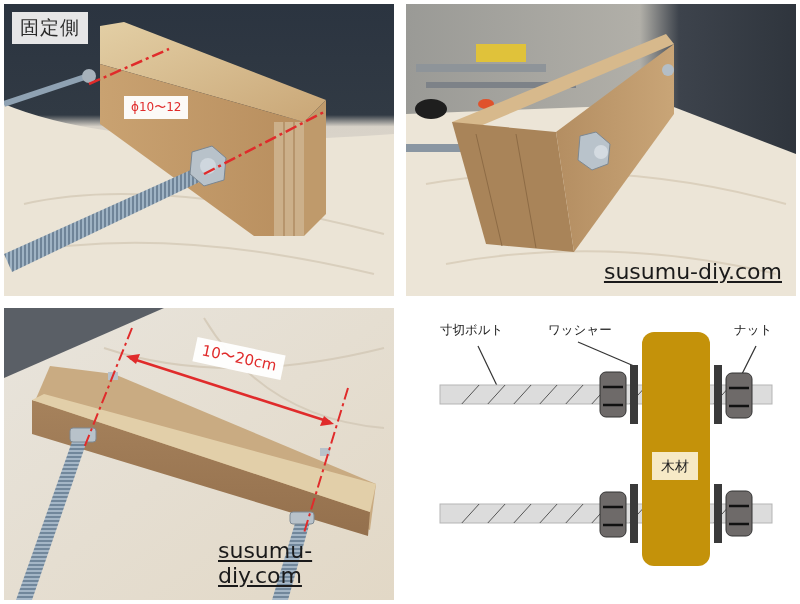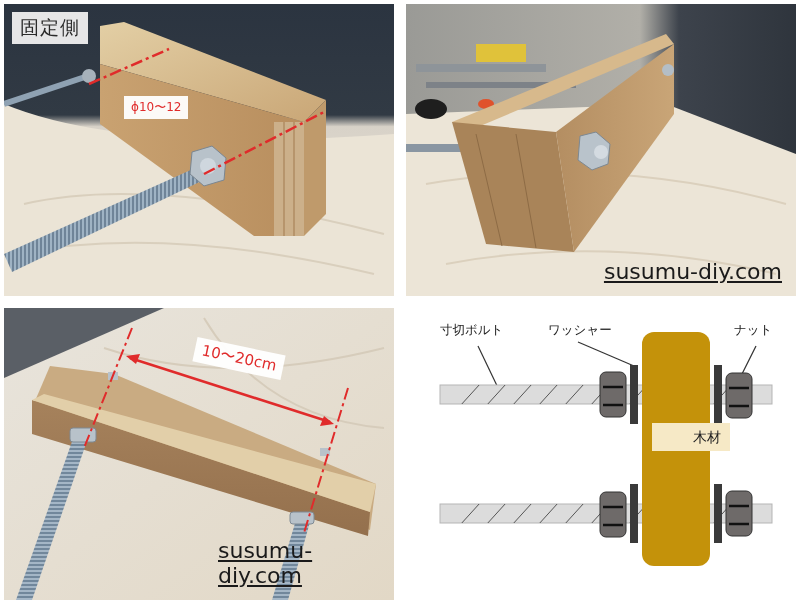--- a/index.html
+++ b/index.html
@@ -230,14 +230,14 @@
     </g>
     <g>
       <rect x="320" y="183" width="26" height="45" rx="6" fill="#6e6a69" stroke="#333"></rect>
       <line x1="323" y1="198" x2="343" y2="198" stroke="#111" stroke-width="2.5"></line>
       <line x1="323" y1="216" x2="343" y2="216" stroke="#111" stroke-width="2.5"></line>
     </g>
   </svg>
   <div class="diag-label" style="left:34px;top:14px;">寸切ボルト</div>
   <div class="diag-label" style="left:142px;top:14px;">ワッシャー</div>
   <div class="diag-label" style="left:328px;top:14px;">ナット</div>
-  <div class="wood-label" style="left:246px;top:115px;padding-left:32px;">木材</div>
+  <div class="wood-label" style="left:246px;top:144px;">木材</div>
 </div>
 
 </body></html>

